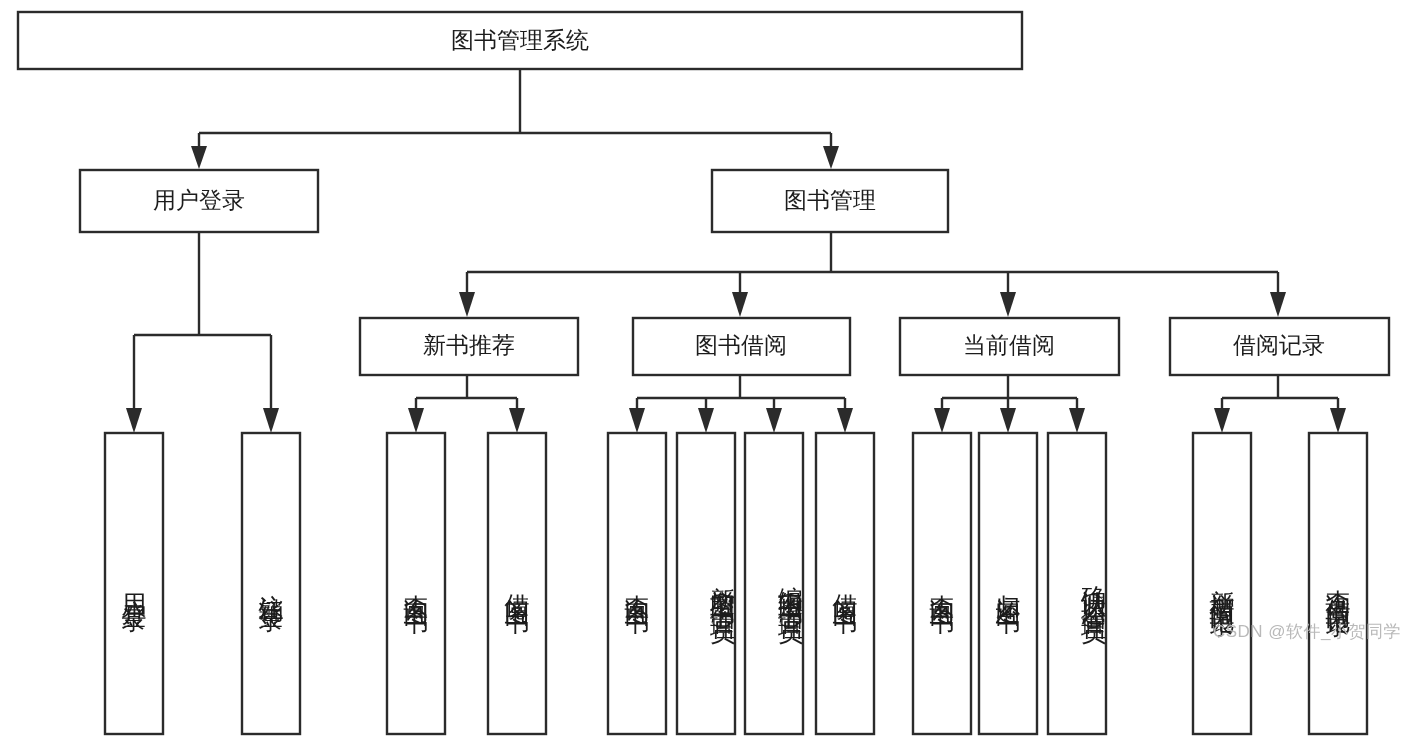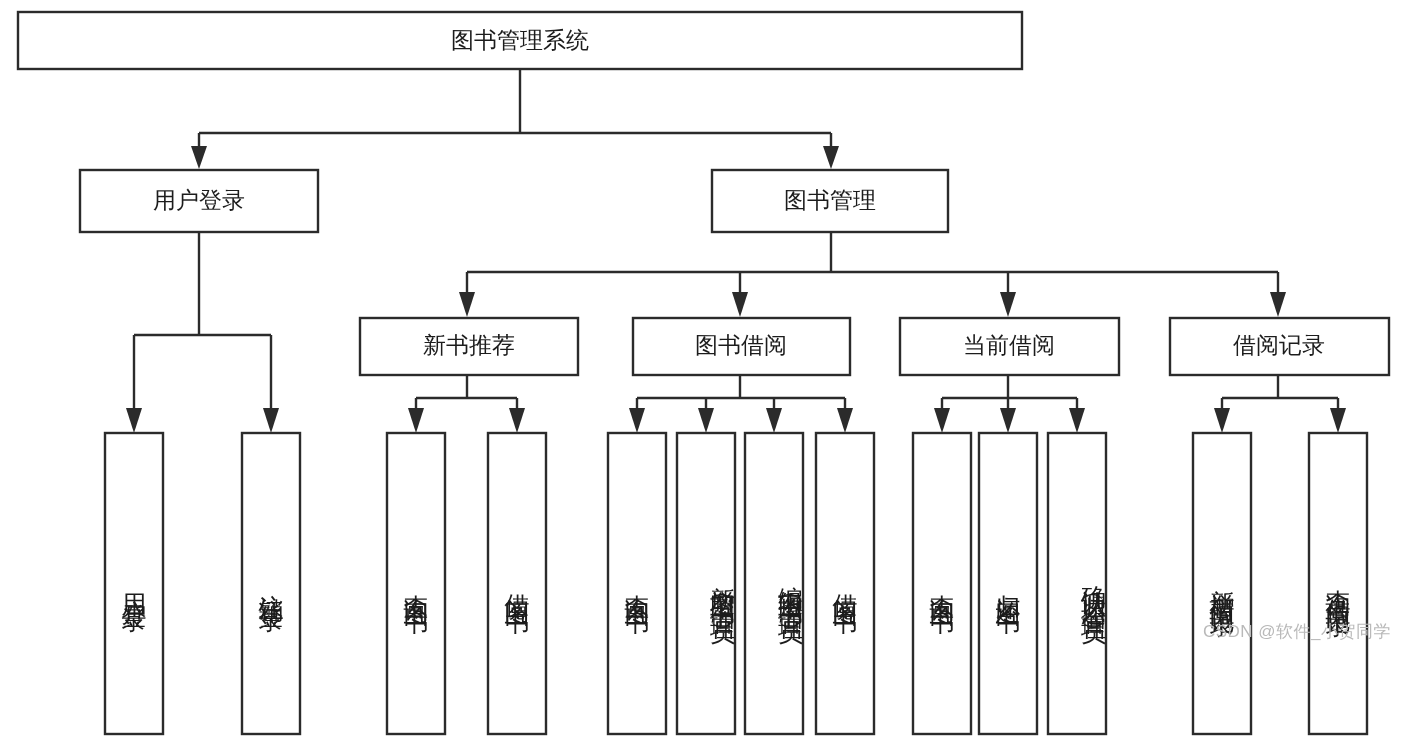--- a/index.html
+++ b/index.html
@@ -46,21 +46,21 @@
     font-family: "Liberation Sans", "DejaVu Sans", sans-serif;
     fill: #1c1c1c;
     text-anchor: middle;
     dominant-baseline: middle;
   }
   .label-h {
     font-size: 23px;
   }
   .watermark {
     position: absolute;
-    right: 14px;
+    right: 4px;
     bottom: 6px;
     font-family: "Liberation Sans", "DejaVu Sans", sans-serif;
     font-size: 17px;
     color: #b9b9b9;
     white-space: nowrap;
     user-select: none;
     letter-spacing: 0.5px;
     margin-top: 43px;
   }
 </style>

